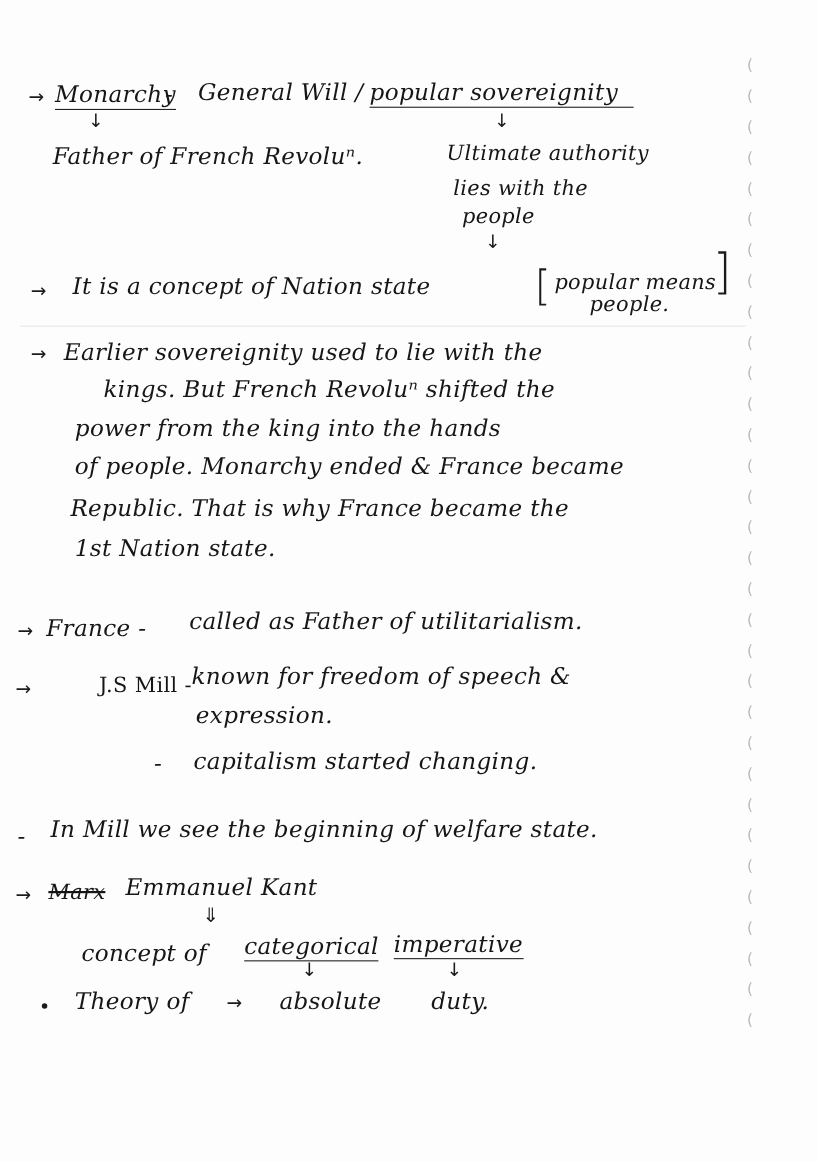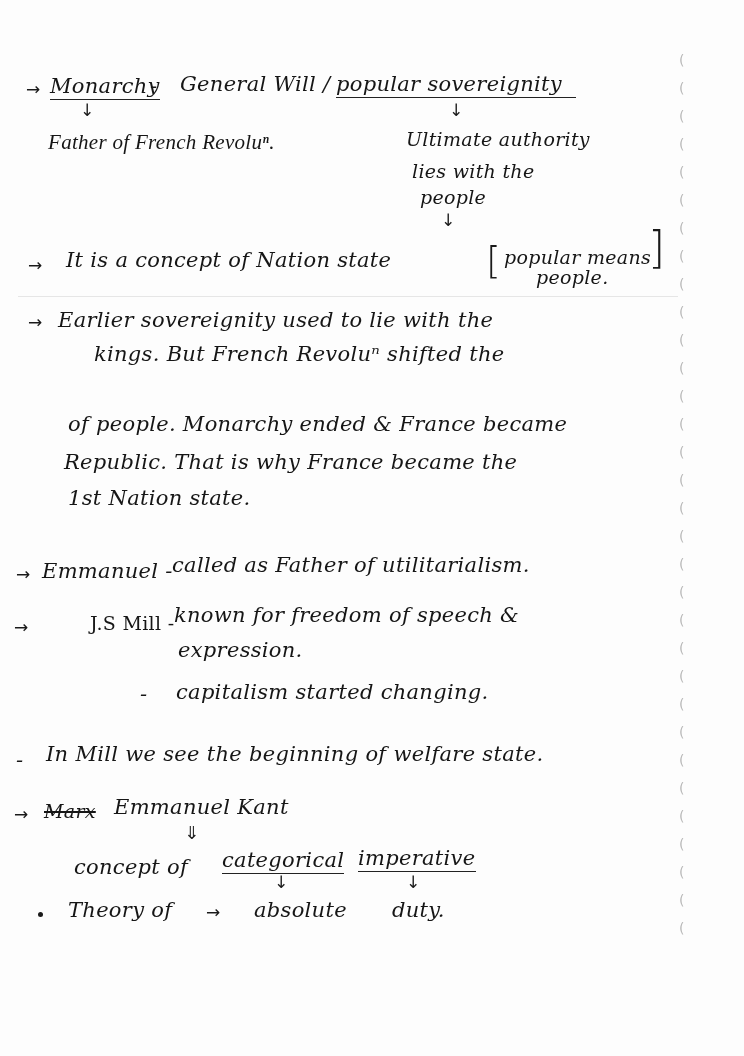--- a/index.html
+++ b/index.html
@@ -74,44 +74,45 @@
 
 <div class="page">
 
   <span class="arrow" style="left:26px;top:79px;">→</span>
   <span class="hw ul" style="left:50px;top:74px;">Monarchy</span>
   <span class="hw" style="left:150px;top:74px;">-</span>
   <span class="hw ul" style="left:336px;top:72px;padding-right:14px;">popular sovereignity</span>
   <span class="hw" style="left:180px;top:72px;">General Will /</span>
   <span class="down" style="left:80px;top:100px;">↓</span>
   <span class="down" style="left:449px;top:100px;">↓</span>
-  <span class="hw" style="left:48px;top:130px;font-family:Liberation Serif, serif;">Father of French Revoluⁿ.</span>
+  <span class="hw" style="left:48px;top:130px;">Father of French Revoluⁿ.</span>
   <span class="hw sm" style="left:406px;top:128px;">Ultimate authority</span>
   <span class="hw sm" style="left:412px;top:160px;">lies with the</span>
   <span class="hw sm" style="left:420px;top:186px;">people</span>
   <span class="down" style="left:441px;top:210px;">↓</span>
 
   <span class="arrow" style="left:28px;top:255px;">→</span>
   <span class="hw" style="left:66px;top:248px;">It is  a  concept  of  Nation  state</span>
   <span class="bracket" style="left:486px;top:238px;font-size:38px;">[</span>
   <span class="hw sm" style="left:504px;top:246px;">popular means</span>
   <span class="hw sm" style="left:536px;top:266px;">people.</span>
   <span class="bracket" style="left:648px;top:222px;font-size:44px;">]</span>
 
   <div class="sep"></div>
 
   <span class="arrow" style="left:28px;top:312px;">→</span>
   <span class="hw" style="left:58px;top:308px;">Earlier  sovereignity  used  to  lie  with  the</span>
   <span class="hw" style="left:64px;top:342px;margin-left:30px;">kings.  But  French  Revoluⁿ  shifted  the</span>
+  <span class="hw" style="left:68px;top:377px;">power   from   the   king   into   the  hands</span>
   <span class="hw" style="left:68px;top:412px;">of   people.  Monarchy  ended  &amp;  France  became</span>
   <span class="hw" style="left:64px;top:450px;">Republic.  That  is   why   France  became  the</span>
   <span class="hw" style="left:68px;top:486px;">1st  Nation  state.</span>
 
   <span class="arrow" style="left:16px;top:564px;">→</span>
-  <span class="hw" style="left:42px;top:559px;">Emmanuel -</span>
+  <span class="hw" style="left:42px;top:559px;">France -</span>
   <span class="hw" style="left:172px;top:553px;">called  as  Father  of  utilitarialism.</span>
 
   <span class="arrow" style="left:14px;top:617px;">→</span>
   <span class="hw sm" style="left:44px;top:612px;font-style:normal;margin-left:46px;">J.S Mill -</span>
   <span class="hw" style="left:174px;top:603px;">known  for  freedom  of  speech  &amp;</span>
   <span class="hw" style="left:178px;top:638px;">expression.</span>
   <span class="hw" style="left:140px;top:682px;">-</span>
   <span class="hw" style="left:176px;top:680px;">capitalism  started  changing.</span>
 
   <span class="hw" style="left:16px;top:748px;">-</span>

